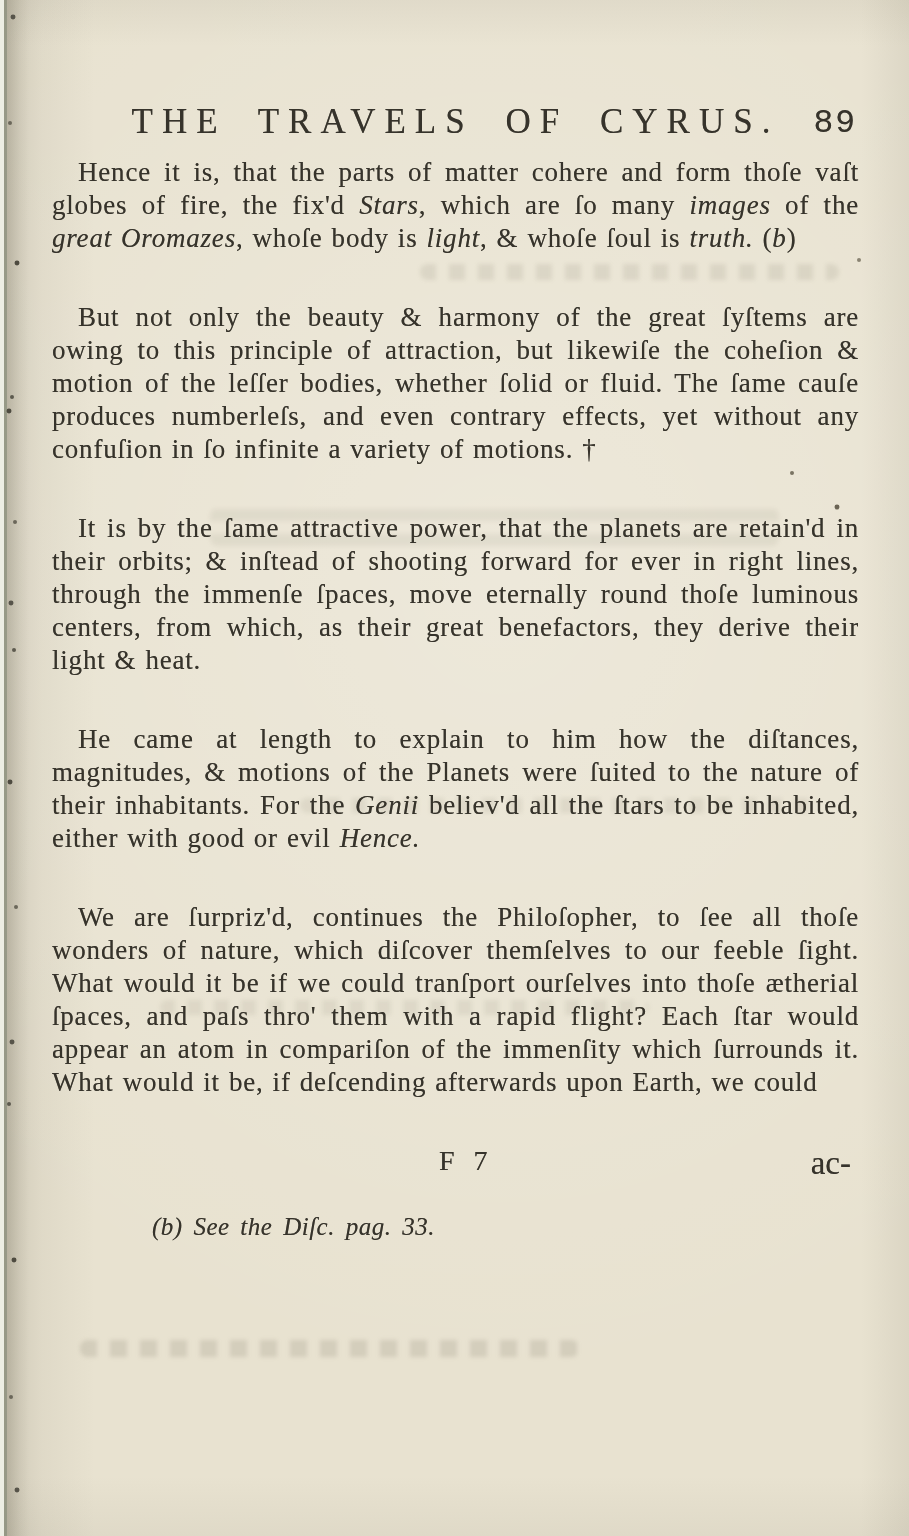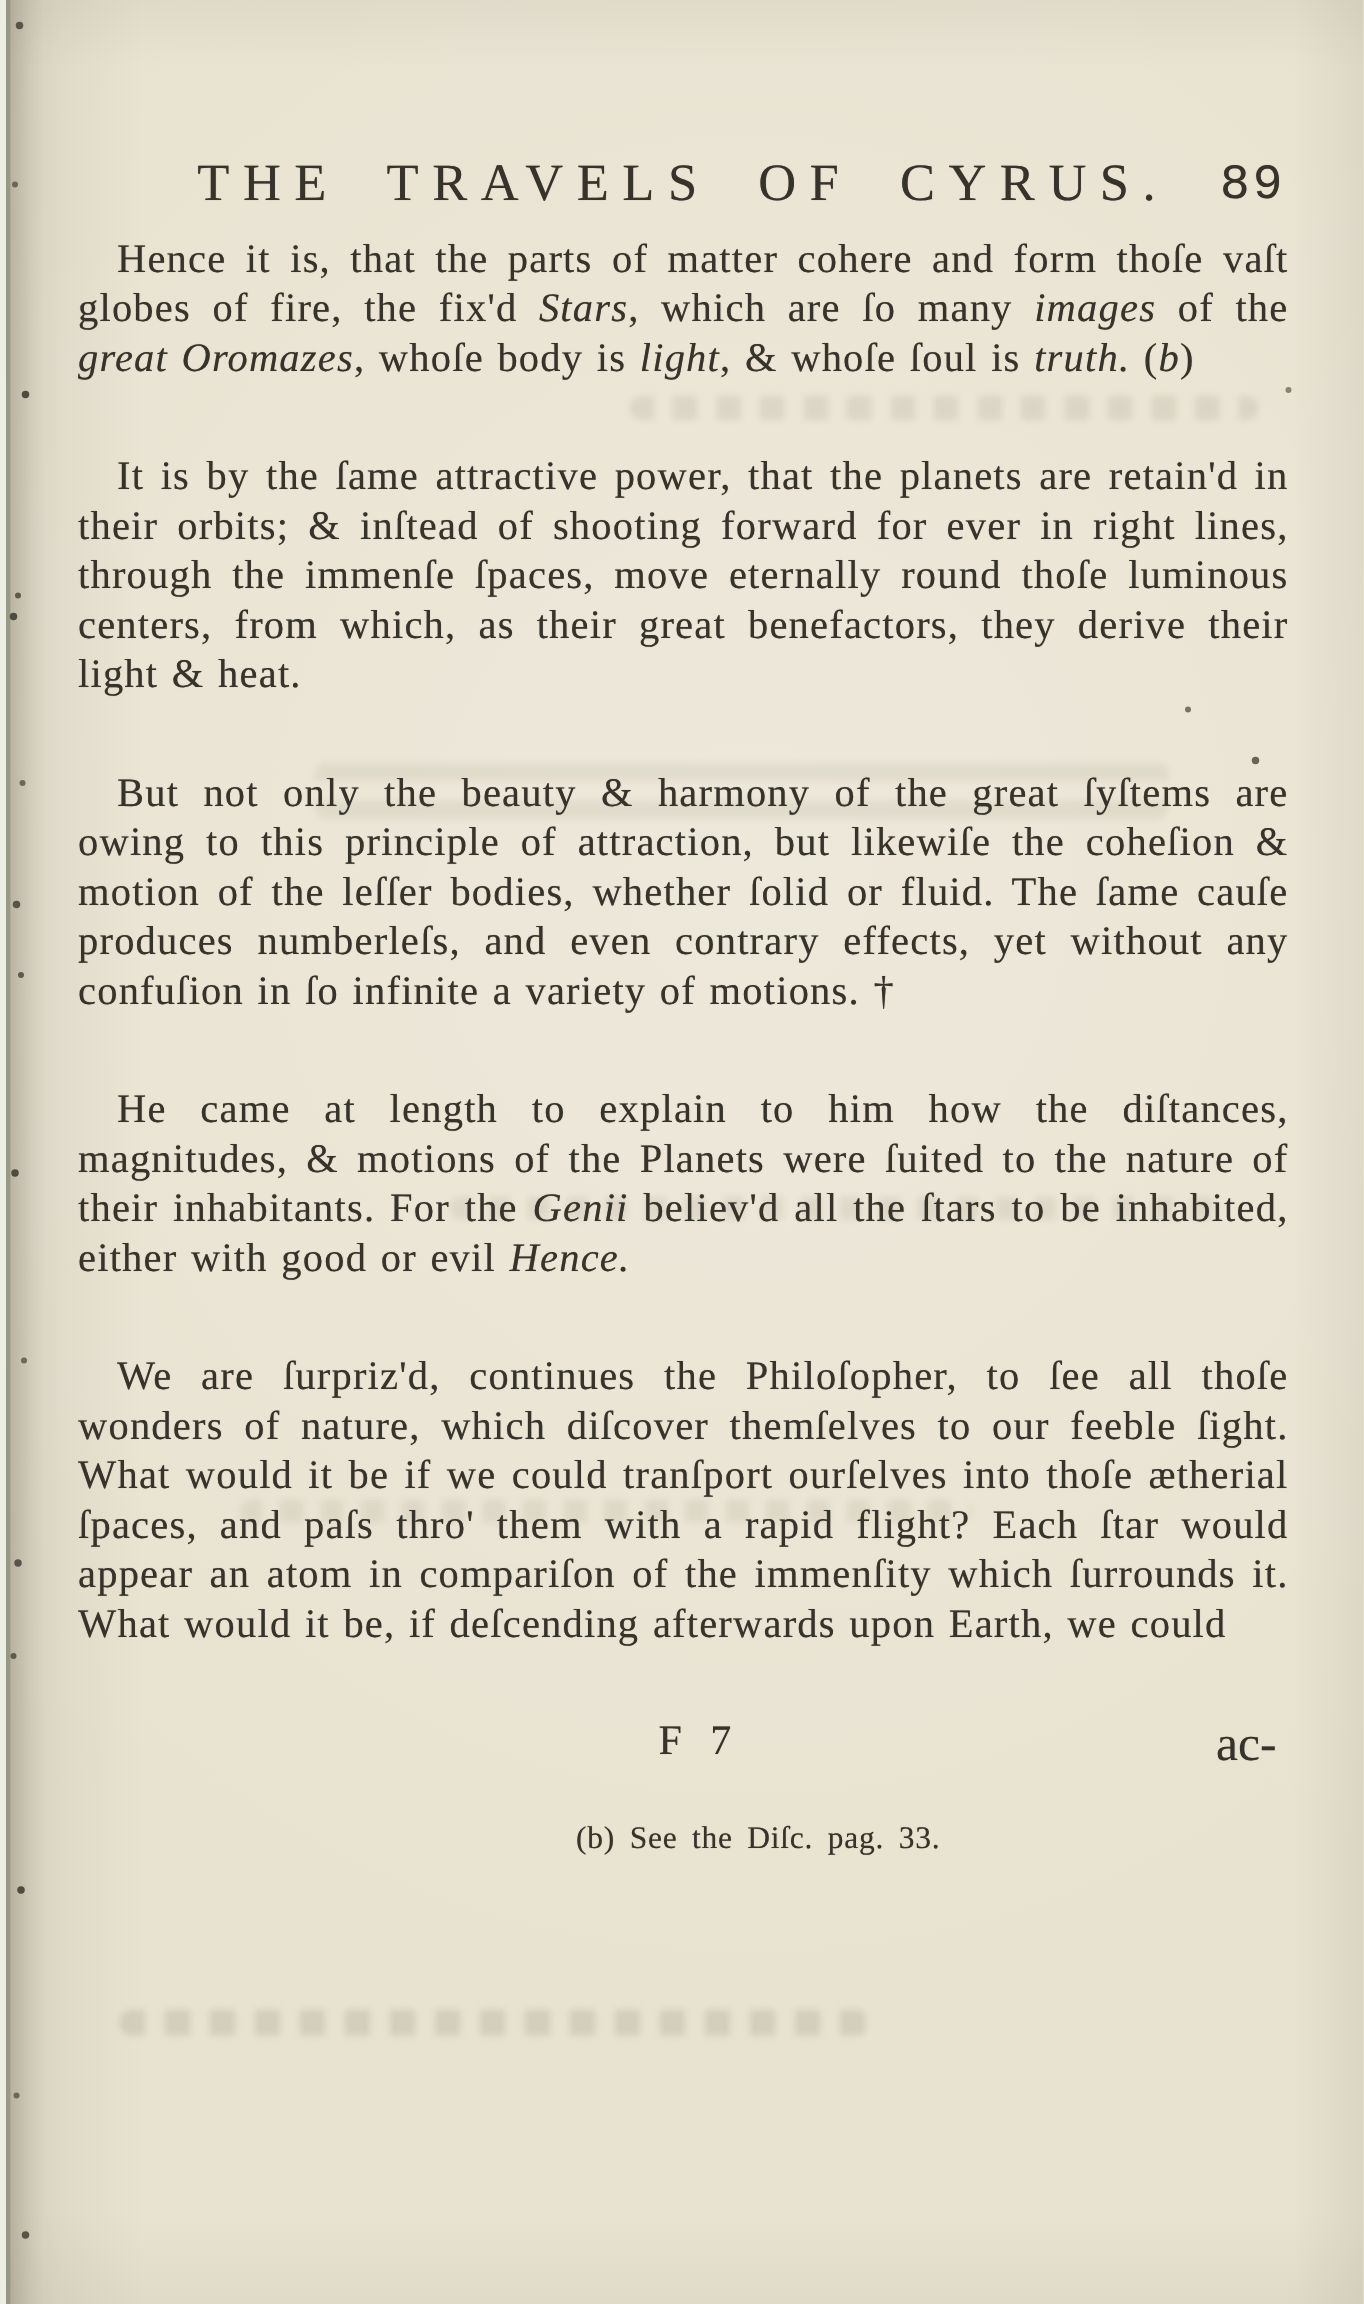--- a/index.html
+++ b/index.html
@@ -48,22 +48,22 @@
   .content{position:absolute;left:52px;right:50px;top:0;text-shadow:0 0 .5px rgba(48,44,36,.55);margin-top:36px;}
   .pagehead{position:relative;margin:66px 0 14px 0;text-align:center;
     font-size:35px;letter-spacing:9px;word-spacing:14px;white-space:nowrap;}
   .pagehead .num{position:absolute;right:2px;top:3px;font-size:33px;letter-spacing:2px;font-family:Liberation Mono, monospace;}
   .para{margin:0 0 46px 0;text-indent:26px;font-size:27px;line-height:33px;
     text-align:justify;letter-spacing:.8px;word-spacing:1.5px;}
   .it{font-style:italic;font-family:Liberation Serif, serif;}
   .sigline{position:relative;height:38px;margin-top:0;font-size:28px;}
   .sig{position:absolute;left:50%;transform:translateX(-34%);word-spacing:12px;}
   .catch{position:absolute;right:8px;font-size:33px;}
-  .footnote{margin:30px 0 0 100px;font-size:21px;
-    letter-spacing:.5px;word-spacing:4px;text-align:center;}
+  .footnote{margin:30px 0 0 100px;font-size:25px;font-style:italic;
+    letter-spacing:.5px;word-spacing:4px;}
 </style>
 </head>
 <body>
 
 <div class="page"></div>
 <div class="edge-a"></div>
 <div class="edge-b"></div>
 <div class="edge-c"></div>
 <div class="specks"></div>
 <div class="ghost g1"></div>
@@ -72,22 +72,22 @@
 <div class="ghost g4"></div>
 <div class="ghost g5"></div>
 
 <main class="content">
   <header class="pagehead">
     <span>THE TRAVELS OF CYRUS.</span>
     <span class="num">89</span>
   </header>
 
   <p class="para"><span>Hence it is, that the parts of matter cohere and form thoſe vaſt globes of fire, the fix'd </span><span class="it">Stars</span><span>, which are ſo many </span><span class="it">images</span><span> of the </span><span class="it">great Oromazes</span><span>, whoſe body is </span><span class="it">light</span><span>, &amp; whoſe ſoul is </span><span class="it">truth.</span><span> (</span><span class="it">b</span><span>)</span></p>
+  <p class="para"><span>But not only the beauty &amp; harmony of the great ſyſtems are owing to this principle of attraction, but likewiſe the coheſion &amp; motion of the leſſer bodies, whether ſolid or fluid. The ſame cauſe produces numberleſs, and even contrary effects, yet without any confuſion in ſo infinite a variety of motions. †</span></p>
   <p class="para"><span>It is by the ſame attractive power, that the planets are retain'd in their orbits; &amp; inſtead of shooting forward for ever in right lines, through the immenſe ſpaces, move eternally round thoſe luminous centers, from which, as their great benefactors, they derive their light &amp; heat.</span></p>
-  <p class="para"><span>But not only the beauty &amp; harmony of the great ſyſtems are owing to this principle of attraction, but likewiſe the coheſion &amp; motion of the leſſer bodies, whether ſolid or fluid. The ſame cauſe produces numberleſs, and even contrary effects, yet without any confuſion in ſo infinite a variety of motions. †</span></p>
   <p class="para"><span>He came at length to explain to him how the diſtances, magnitudes, &amp; motions of the Planets were ſuited to the nature of their inhabitants. For the </span><span class="it">Genii</span><span> believ'd all the ſtars to be inhabited, either with good or evil </span><span class="it">Hence.</span></p>
   <p class="para"><span>We are ſurpriz'd, continues the Philoſopher, to ſee all thoſe wonders of nature, which diſcover themſelves to our feeble ſight. What would it be if we could tranſport ourſelves into thoſe ætherial ſpaces, and paſs thro' them with a rapid flight? Each ſtar would appear an atom in compariſon of the immenſity which ſurrounds it. What would it be, if deſcending afterwards upon Earth, we could</span></p>
 
   <div class="sigline">
     <span class="sig">F 7</span>
     <span class="catch">ac-</span>
   </div>
 
   <div class="footnote">(b) See the Diſc. pag. 33.</div>
 </main>

